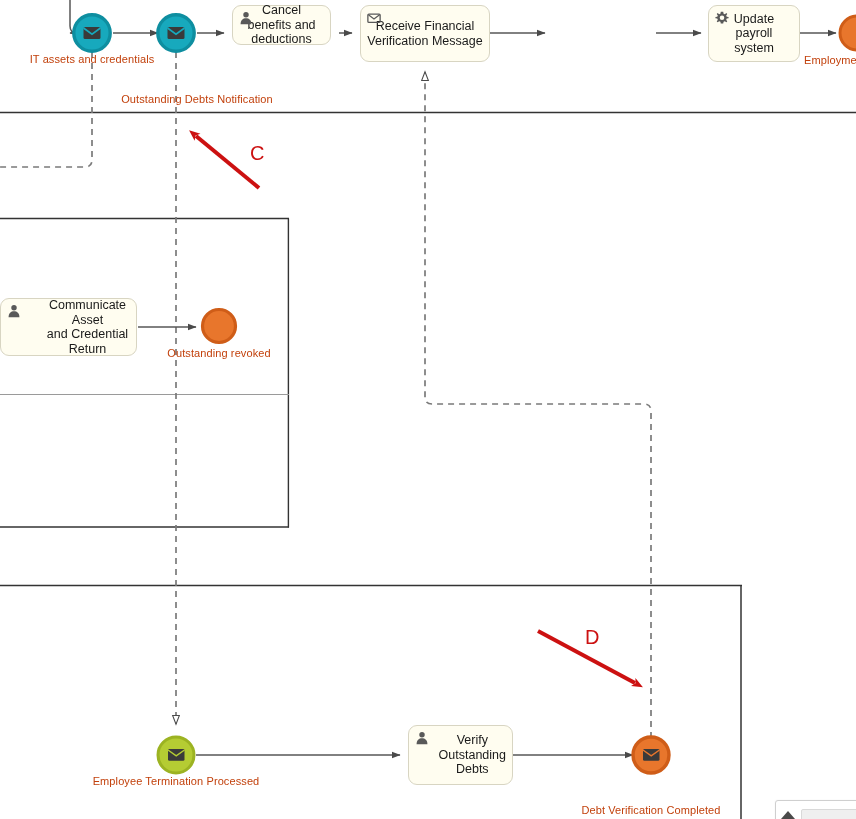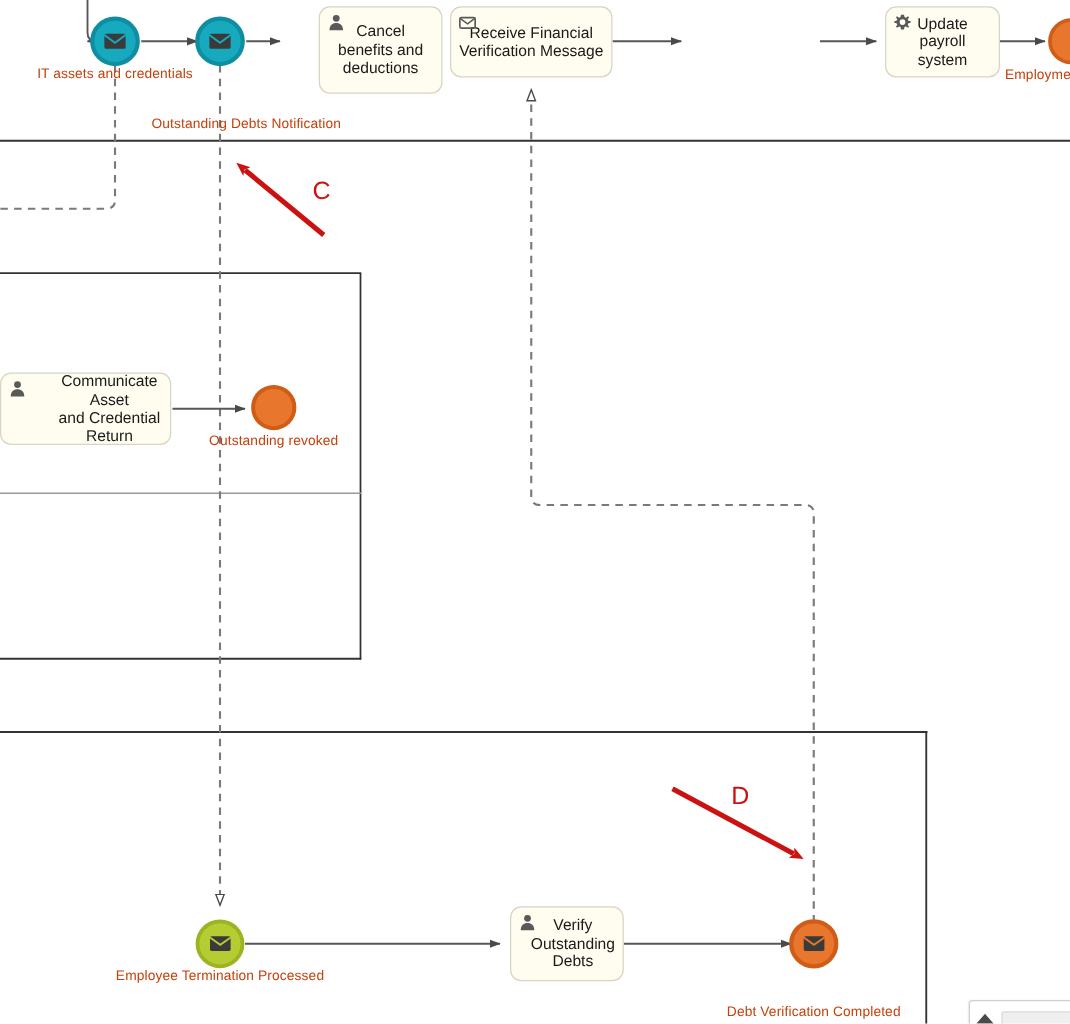--- a/index.html
+++ b/index.html
@@ -206,21 +206,21 @@
         <path d="M643,750 L651.2,755.8 L659.5,750" fill="none" stroke="#e8762c" stroke-width="1.5"></path>
       </g>
     </g>
 
     <g>
       <line x1="259" y1="188" x2="196" y2="136" stroke="#cc1111" stroke-width="4" marker-end="url(#arrowRed)"></line>
       <line x1="538" y1="631" x2="635" y2="683" stroke="#cc1111" stroke-width="4" marker-end="url(#arrowRed)"></line>
     </g>
   </svg>
 
-  <div class="task" style="left:232px; top:5px; width:99px; height:70px;margin-left:23px;">
+  <div class="task" style="left:232px; top:5px; width:99px; height:40px;">
     <span class="task-icon">
       <svg viewBox="0 0 16 16">
           <circle cx="8" cy="4.2" r="3.1" fill="currentColor"></circle>
           <path d="M1.8,15 C1.8,10.6 4.6,8.4 8,8.4 C11.4,8.4 14.2,10.6 14.2,15 Z" fill="currentColor"></path>
         </svg>
     </span>
     <span class="task-text">Cancel
 benefits and
 deductions</span>
   </div>
@@ -252,21 +252,21 @@
     <span class="task-icon">
       <svg viewBox="0 0 16 16">
           <circle cx="8" cy="4.2" r="3.1" fill="currentColor"></circle>
           <path d="M1.8,15 C1.8,10.6 4.6,8.4 8,8.4 C11.4,8.4 14.2,10.6 14.2,15 Z" fill="currentColor"></path>
         </svg>
     </span>
     <span class="task-text">Communicate Asset
 and Credential Return</span>
   </div>
 
-  <div class="task" style="left:408px; top:725px; width:91px; height:60px;">
+  <div class="task" style="left:408px; top:725px; width:105px; height:60px;">
     <span class="task-icon">
       <svg viewBox="0 0 16 16">
           <circle cx="8" cy="4.2" r="3.1" fill="currentColor"></circle>
           <path d="M1.8,15 C1.8,10.6 4.6,8.4 8,8.4 C11.4,8.4 14.2,10.6 14.2,15 Z" fill="currentColor"></path>
         </svg>
     </span>
     <span class="task-text"></span>
     <span class="task-text">Verify
 Outstanding
 Debts</span>

